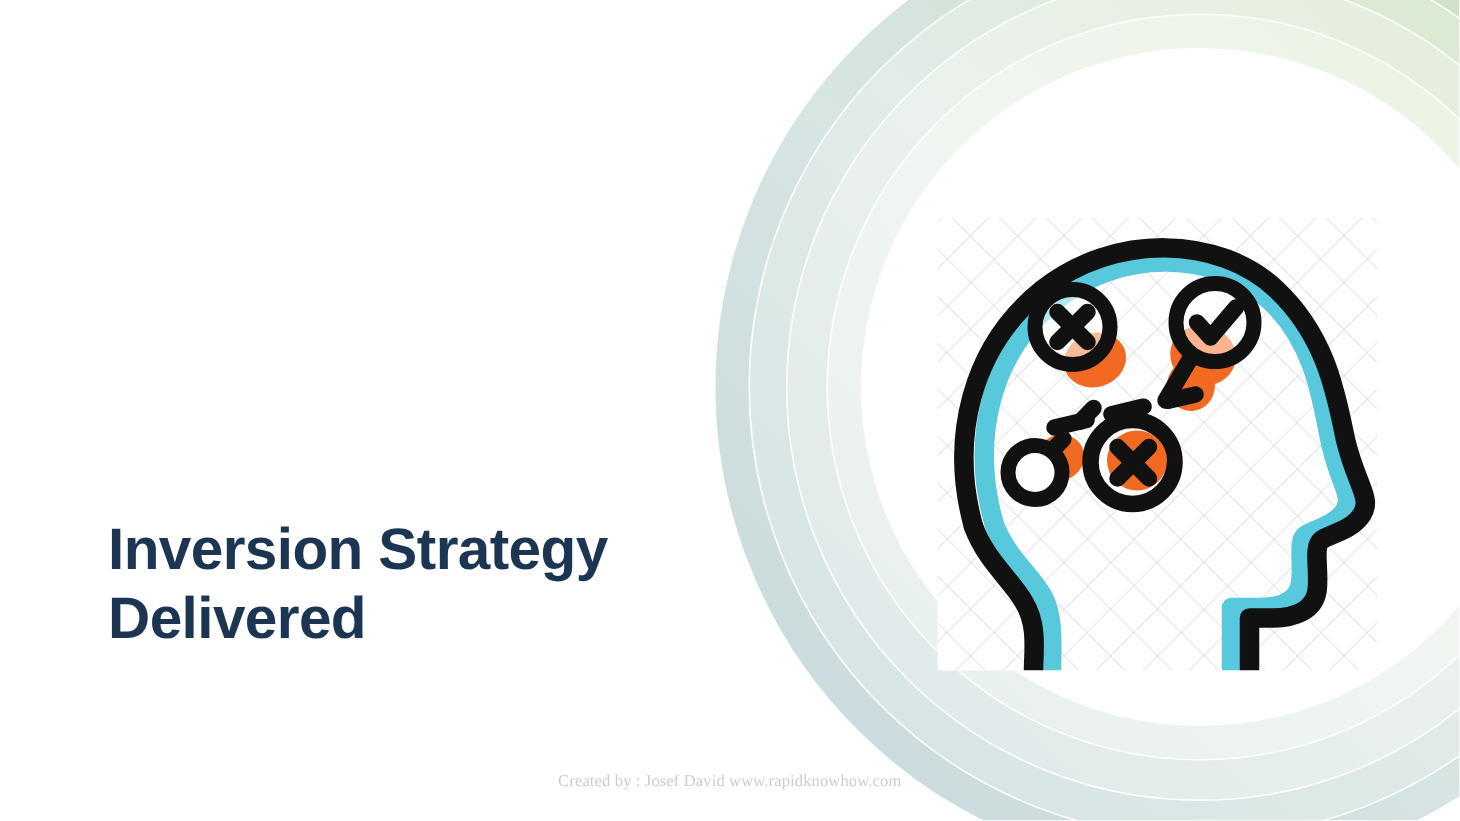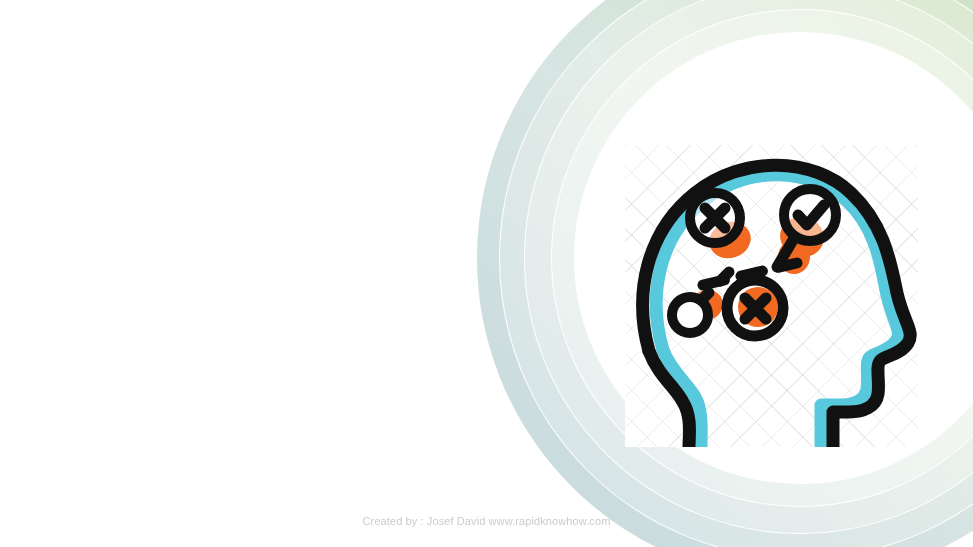--- a/index.html
+++ b/index.html
@@ -61,20 +61,21 @@
     position:absolute;
     left:0; top:511px;
     width:973px;
     text-align:center;
   }
   #footer-text {
     display:inline-block;
     font-size:11px;
     color:#c9cdcb;
     letter-spacing:0.1px;
+    font-family:Liberation Serif, serif;
   }
 </style>
 </head>
 <body>
 
 <div id="slide">
 
   <svg id="rings" viewBox="0 0 973 547" width="973" height="547">
     <defs>
       <linearGradient id="ringGradA" x1="0" y1="1" x2="1" y2="0">
@@ -182,18 +183,22 @@
           <line x1="141" y1="153" x2="120" y2="174"></line>
         </g>
       </g>
 
       <g>
         <circle cx="65" cy="170" r="18" fill="#ffffff" stroke="#111111" stroke-width="10"></circle>
       </g>
     </svg>
   </div>
 
+  <div id="title-block">
+    <div id="title-text">Inversion Strategy
+Delivered</div>
+  </div>
 
   <div id="footer">
     <span id="footer-text">Created by : Josef David www.rapidknowhow.com</span>
   </div>
 
 </div>
 
 </body></html>

